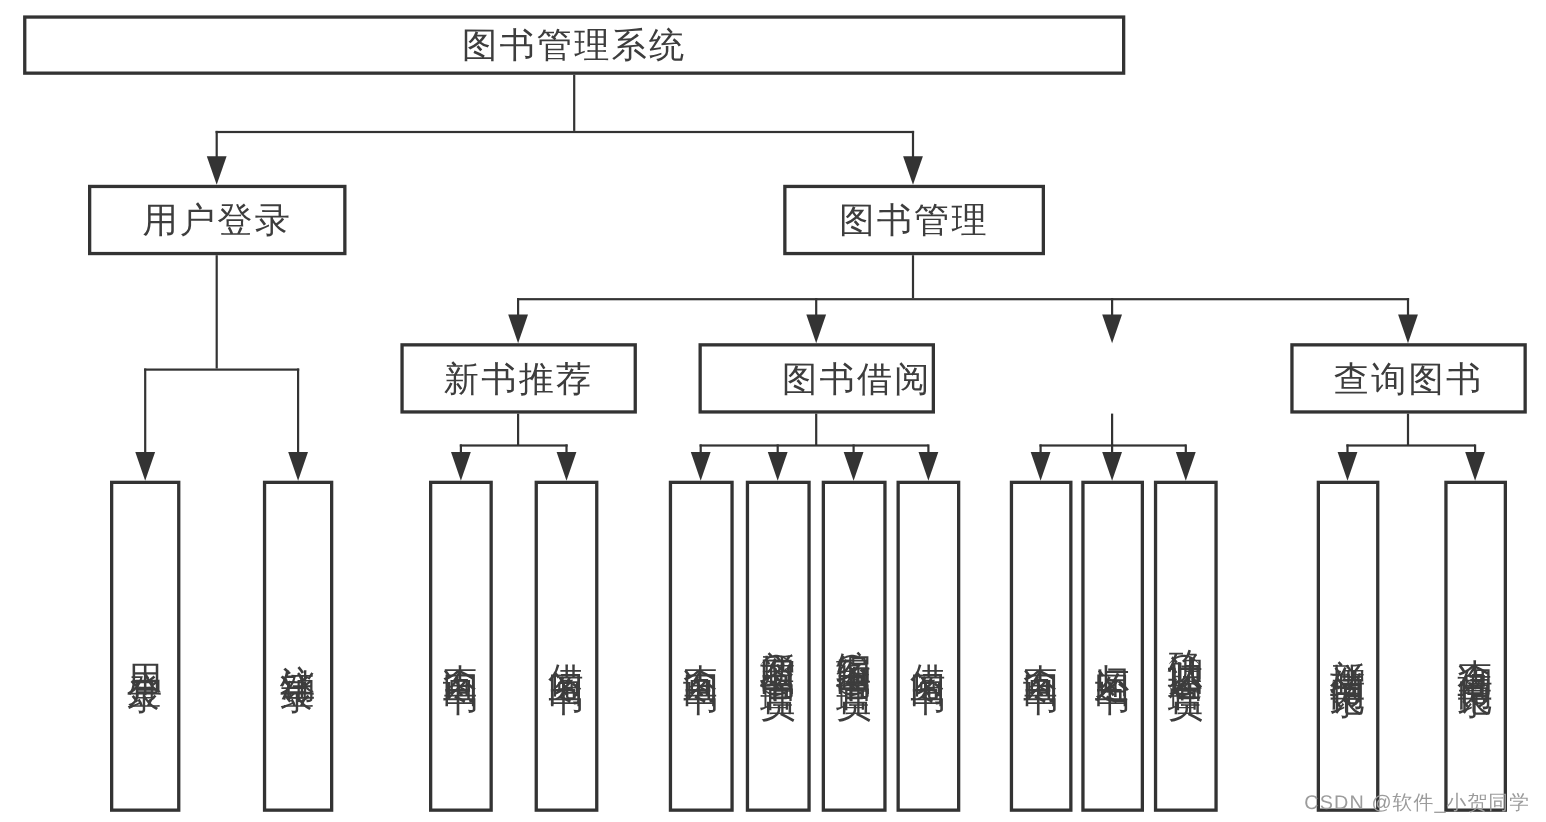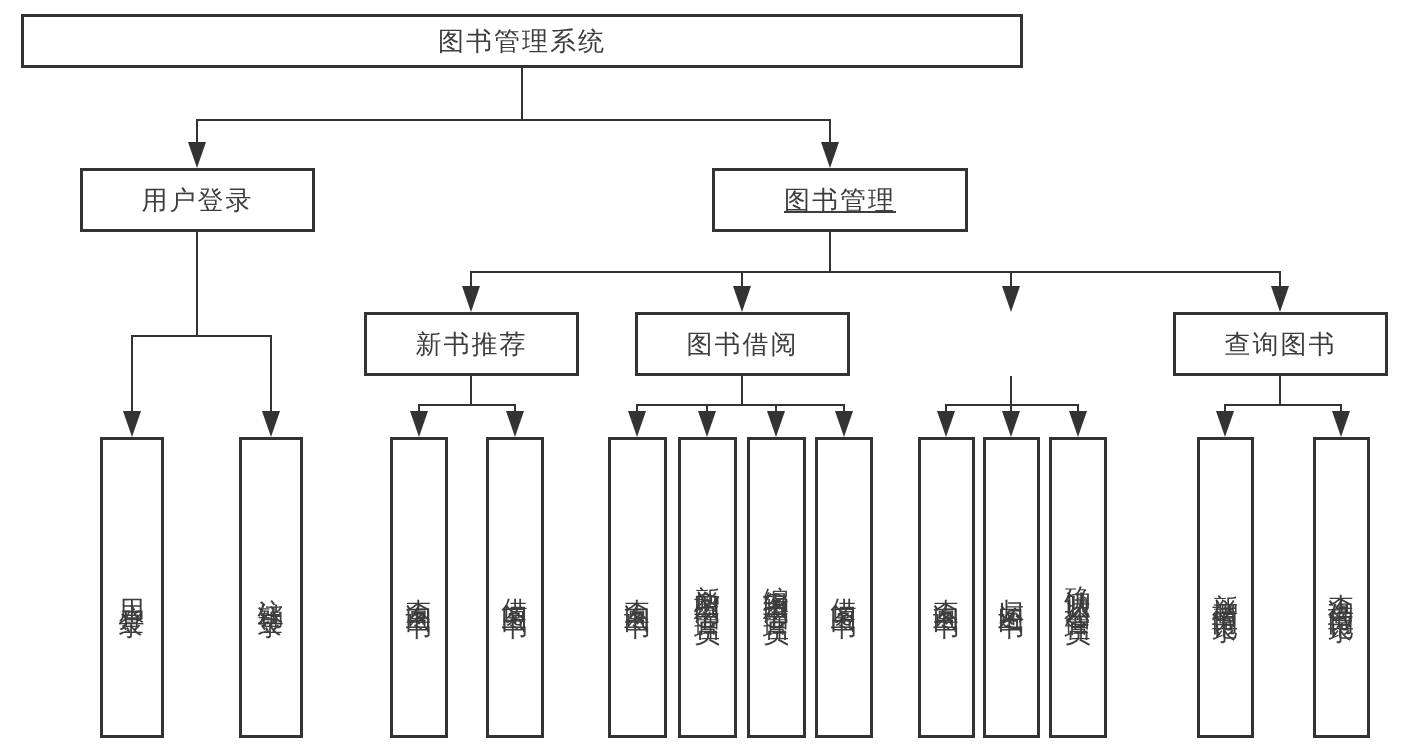--- a/index.html
+++ b/index.html
@@ -12,21 +12,21 @@
     overflow:hidden;
   }
   .node {
     position:absolute;
     box-sizing:border-box;
     border:3px solid #333333;
     background:#ffffff;
     display:flex;
     align-items:center;
     justify-content:center;
-    font-size:26px;
+    font-size:32px;
     letter-spacing:2px;
     color:#3d3d3d;
   }
   .node .hlabel { white-space:nowrap; line-height:1; }
   .leaf .vlabel {
     writing-mode:vertical-rl;
     text-orientation:mixed;
     line-height:1;
     letter-spacing:5px;
     white-space:nowrap;
@@ -56,29 +56,29 @@
 <div class="canvas">
 
   <div class="node" style="left:21px; top:14px; width:1002px; height:54px;">
     <span class="hlabel">图书管理系统</span>
   </div>
 
   <div class="node" style="left:80px; top:168px; width:235px; height:64px;">
     <span class="hlabel">用户登录</span>
   </div>
 
-  <div class="node" style="left:712px; top:168px; width:256px; height:64px;text-decoration:underline;">
+  <div class="node" style="left:712px; top:168px; width:238px; height:64px;">
     <span class="hlabel">图书管理</span>
   </div>
 
   <div class="node" style="left:364px; top:312px; width:215px; height:64px;">
     <span class="hlabel">新书推荐</span>
   </div>
 
-  <div class="node" style="left:635px; top:312px; width:215px; height:64px;">
+  <div class="node" style="left:635px; top:312px; width:215px; height:64px;justify-content:flex-end;">
     <span class="hlabel">图书借阅</span>
   </div>
 
 
   <div class="node" style="left:1173px; top:312px; width:215px; height:64px;">
     <span class="hlabel">查询图书</span>
   </div>
 
   <div class="node leaf" style="left:100px; top:437px; width:64px; height:301px;">
     <span class="vlabel">用户登录</span>
@@ -176,14 +176,15 @@
   <div class="vline" style="left:1077px; top:404px; height:9px;"></div>
   <div class="arrow" style="left:1069px; top:411px;"></div>
 
   <div class="vline" style="left:1279px; top:376px; height:29px;"></div>
   <div class="hline" style="left:1224px; top:404px; width:117px;"></div>
   <div class="vline" style="left:1224px; top:404px; height:9px;"></div>
   <div class="arrow" style="left:1216px; top:411px;"></div>
   <div class="vline" style="left:1340px; top:404px; height:9px;"></div>
   <div class="arrow" style="left:1332px; top:411px;"></div>
 
+  <div class="watermark">CSDN @软件_小贺同学</div>
 
 </div>
 
 </body></html>

